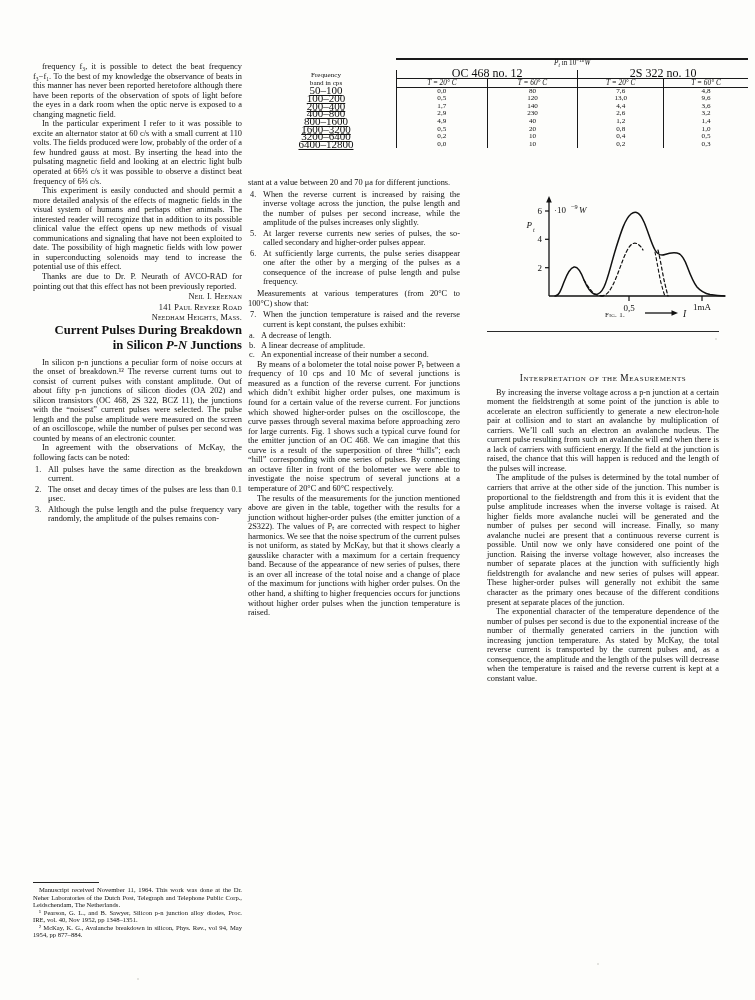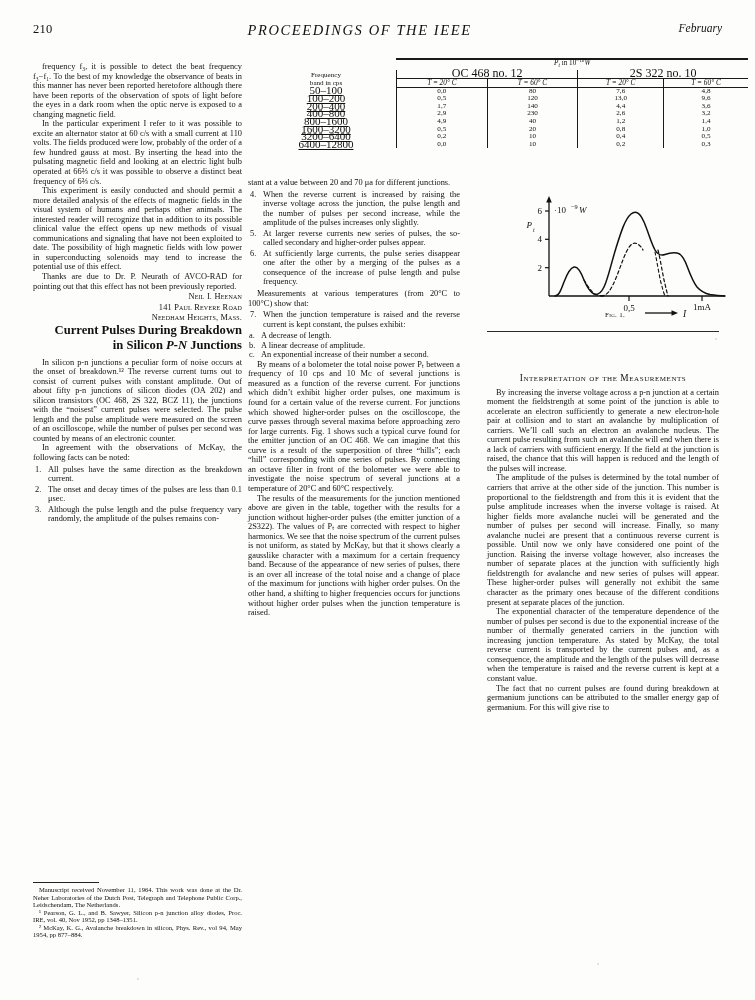--- a/index.html
+++ b/index.html
@@ -118,25 +118,20 @@
     position:absolute;left:487px;top:331px;width:232px;height:1px;background:#2a2a2a;
   }
   
   .speck{position:absolute;background:#b9b9b4;border-radius:50%;opacity:.5;}
 </style>
 </head>
 <body>
 
 <div class="page">
 
-  <div class="runhead">
-    <div class="folio">210</div>
-    <div class="journal">PROCEEDINGS OF THE IEEE</div>
-    <div class="month">February</div>
-  </div>
 
   <div class="tablewrap">
     <table class="data">
       <thead>
         <tr class="unit-row">
           <td class="rowlbl"></td>
           <td colspan="4" class="tb-top">
             <i><span>P</span><sub style="font-size:.7em">t</sub></i><span> in 10</span><sup>−10</sup><i>W</i>
           </td>
         </tr>
@@ -315,20 +310,19 @@
         <p>The results of the measurements for the junction mentioned above are given in the table, together with the results for a junction without higher-order pulses (the emitter junction of a 2S322). The values of Pₜ are corrected with respect to higher harmonics. We see that the noise spectrum of the current pulses is not uniform, as stated by McKay, but that it shows clearly a gausslike character with a maximum for a certain frequency band. Because of the appearance of new series of pulses, there is an over all increase of the total noise and a change of place of the maximum for junctions with higher order pulses. On the other hand, a shifting to higher frequencies occurs for junctions without higher order pulses when the junction temperature is raised.</p>
       </div>
   </div>
 
   <div class="col" id="col-right">
     <div class="sect-head">Interpretation of the Measurements</div>
     <div>
         <p>By increasing the inverse voltage across a p-n junction at a certain moment the fieldstrength at some point of the junction is able to accelerate an electron sufficiently to generate a new electron-hole pair at collision and to start an avalanche by multiplication of carriers. We’ll call such an electron an avalanche nucleus. The current pulse resulting from such an avalanche will end when there is a lack of carriers with sufficient energy. If the field at the junction is raised, the chance that this will happen is reduced and the length of the pulses will increase.</p>
         <p>The amplitude of the pulses is determined by the total number of carriers that arrive at the other side of the junction. This number is proportional to the fieldstrength and from this it is evident that the pulse amplitude increases when the inverse voltage is raised. At higher fields more avalanche nuclei will be generated and the number of pulses per second will increase. Finally, so many avalanche nuclei are present that a continuous reverse current is possible. Until now we only have considered one point of the junction. Raising the inverse voltage however, also increases the number of separate places at the junction with sufficiently high fieldstrength for avalanche and new series of pulses will appear. These higher-order pulses will generally not exhibit the same character as the primary ones because of the different conditions present at separate places of the junction.</p>
         <p>The exponential character of the temperature dependence of the number of pulses per second is due to the exponential increase of the number of thermally generated carriers in the junction with increasing junction temperature. As stated by McKay, the total reverse current is transported by the current pulses and, as a consequence, the amplitude and the length of the pulses will decrease when the temperature is raised and the reverse current is kept at a constant value.</p>
-        <p>The fact that no current pulses are found during breakdown at germanium junctions can be attributed to the smaller energy gap of germanium. For this will give rise to</p>
       </div>
   </div>
 
   <div class="speck" style="left:597px;top:963px;width:2px;height:2px;"></div>
   <div class="speck" style="left:137px;top:978px;width:2px;height:2px;"></div>
   <div class="speck" style="left:715px;top:338px;width:2px;height:2px;"></div>
 </div>
 
 </body></html>

